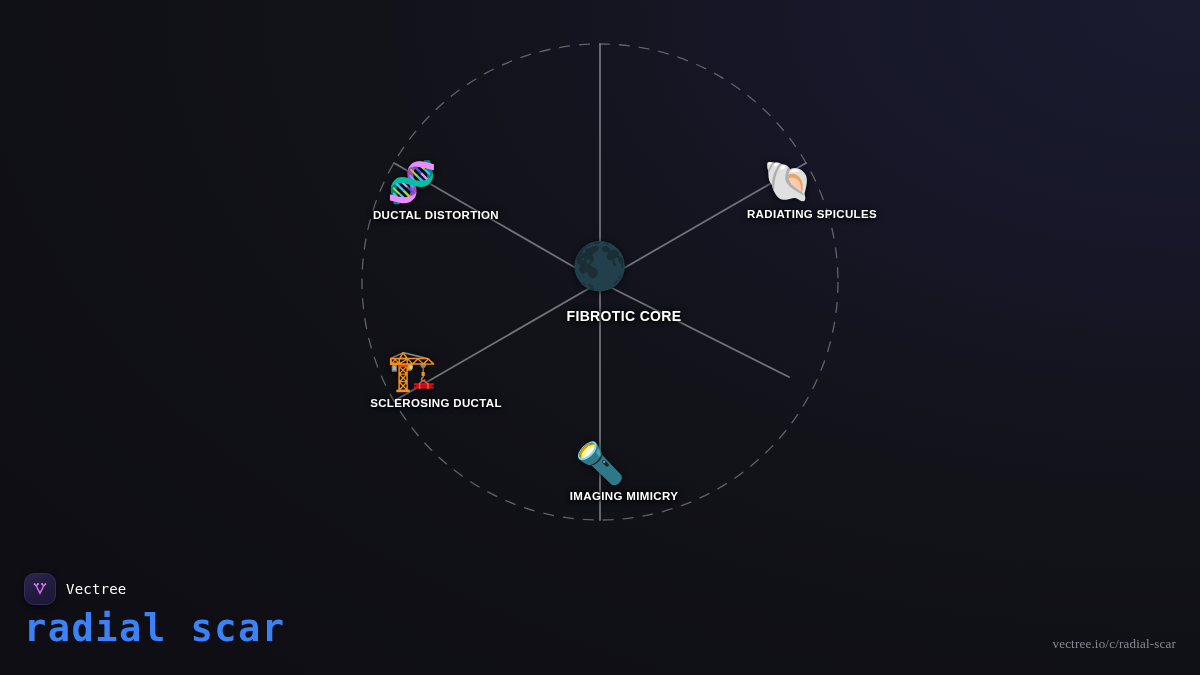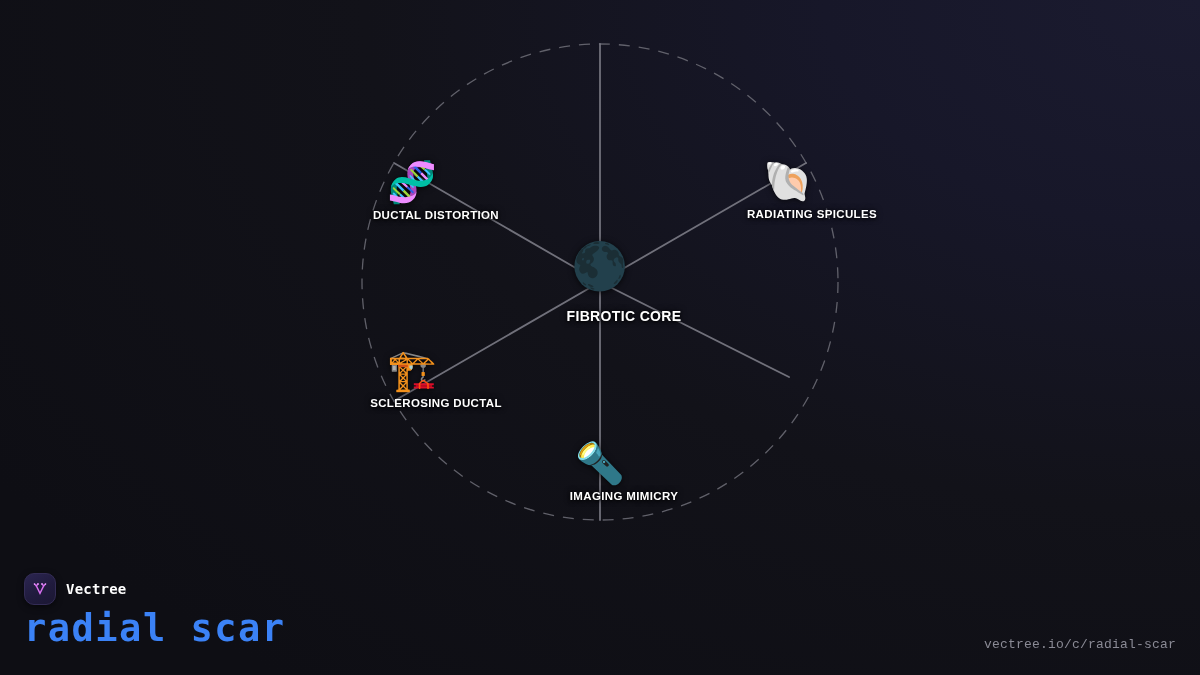--- a/index.html
+++ b/index.html
@@ -75,38 +75,38 @@
     width:32px; height:32px;
     border-radius:10px;
     background:linear-gradient(150deg, #2b2550 0%, #201b3d 55%, #1b1733 100%);
     border:1px solid #332c55;
     display:flex; align-items:center; justify-content:center;
     box-shadow:0 2px 6px rgba(0,0,0,.55);
   }
   #brand-name {
     font-family:"DejaVu Sans Mono", monospace;
     font-size:14px;
-    font-weight:bold;
+    font-weight:normal;
     color:#ffffff;
     letter-spacing:.2px;
   }
   #page-title {
     position:absolute;
     left:24px; top:50px;
     font-family:"DejaVu Sans Mono", monospace;
     font-size:37px;
     font-weight:bold;
     color:#3b82f6;
     letter-spacing:1.5px;
     line-height:1;
   }
   #footer-url {
     position:absolute;
     right:24px; bottom:23px;
-    font-family:Liberation Mono, monospace;
+    font-family:Liberation Serif, serif;
     font-size:13px;
     color:#8a8a95;
     letter-spacing:.2px;
   }
 </style>
 </head>
 <body>
 
 <div id="bg-gradient"></div>
 

